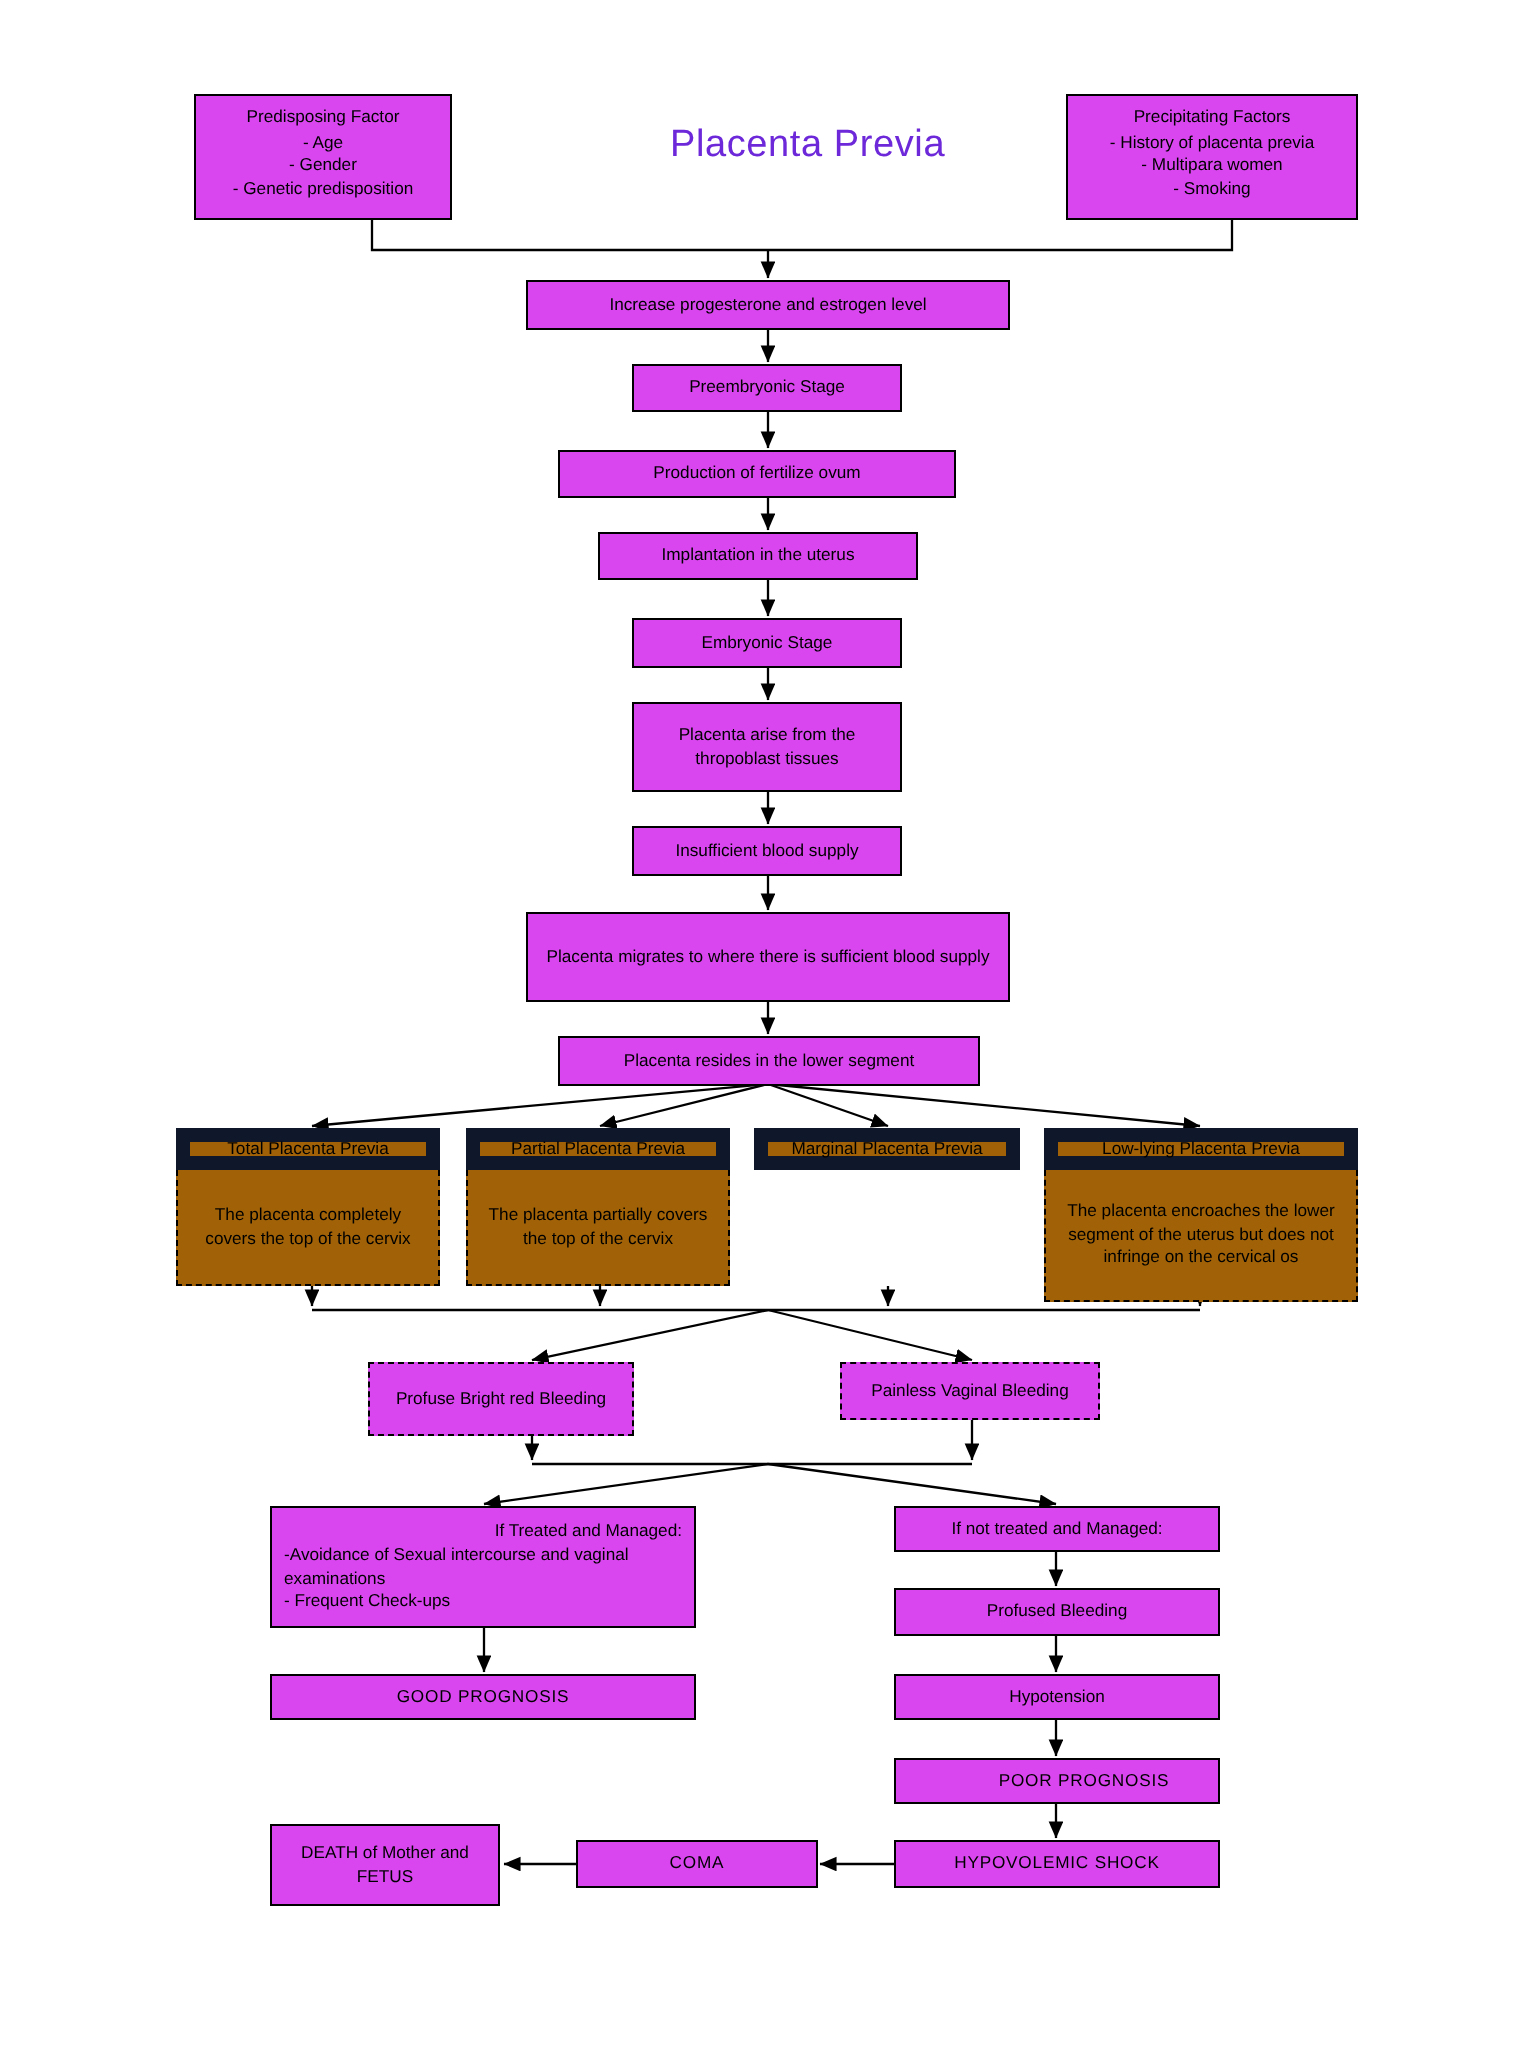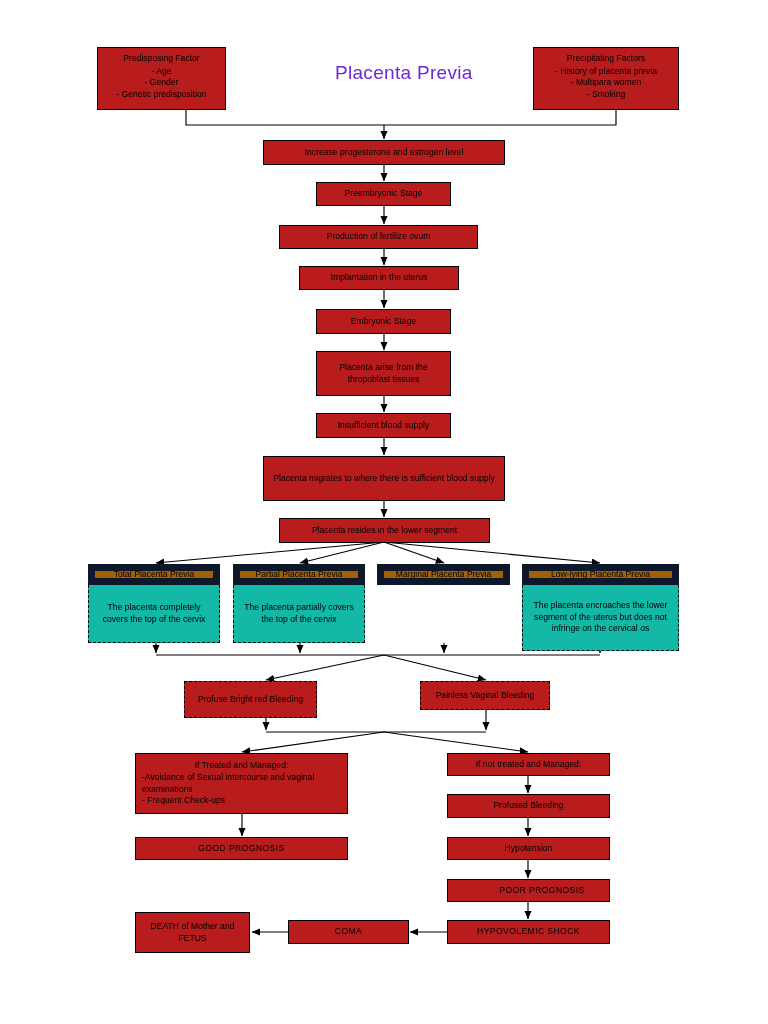--- a/index.html
+++ b/index.html
@@ -26,41 +26,41 @@
   }
   .node {
     position: absolute;
     box-sizing: border-box;
     display: flex;
     flex-direction: column;
     align-items: center;
     justify-content: center;
     text-align: center;
     color: #000000;
-    background: #b91c1c;
+    background: #d946ef;
     font-size: 8.6px;
     line-height: 1.34;
     padding: 3px 5px;
   }
   .solid {
     border: 1px solid #000000;
   }
   .dashed {
     border: 1.3px dashed #000000;
   }
   
   .branch-head {
     border: 7px solid #0f172a;
     background: #a16207;
     font-size: 8.6px;
   }
   .branch-body {
     border: 1.3px dashed #000000;
     border-top: none;
-    background: #14b8a6;
+    background: #a16207;
     font-size: 8.6px;
   }
   .left-align {
     text-align: left;
     align-items: flex-start;
   }
   .title {
     position: absolute;
     font-family: Liberation Sans, sans-serif;
     font-size: 19px;
@@ -188,21 +188,21 @@
   <div class="node branch-head" style="left:377px; top:564px; width:133px; height:21px;">Marginal Placenta Previa</div>
 
   <div class="node branch-head" style="left:522px; top:564px; width:157px; height:21px;">Low-lying Placenta Previa</div>
   <div class="node branch-body" style="left:522px; top:585px; width:157px; height:66px;">The placenta encroaches the lower segment of the uterus but does not infringe on the cervical os</div>
 
   <div class="node dashed" style="left:184px; top:681px; width:133px; height:37px;">Profuse Bright red Bleeding</div>
 
   <div class="node dashed" style="left:420px; top:681px; width:130px; height:29px;">Painless Vaginal Bleeding</div>
 
   <div class="node solid left-align" style="left:135px; top:753px; width:213px; height:61px; padding:4px 6px;">
-    <div style="width:100%; text-align:center;">If Treated and Managed:</div>
+    <div style="width:100%; text-align:right;">If Treated and Managed:</div>
     <div style="width:100%;">-Avoidance of Sexual intercourse and vaginal examinations</div>
     <div style="width:100%;">- Frequent Check-ups</div>
   </div>
 
   <div class="node solid caps" style="left:135px; top:837px; width:213px; height:23px;">GOOD PROGNOSIS</div>
 
   <div class="node solid" style="left:447px; top:753px; width:163px; height:23px;">If not treated and Managed:</div>
 
   <div class="node solid" style="left:447px; top:794px; width:163px; height:24px;">Profused Bleeding</div>
 

